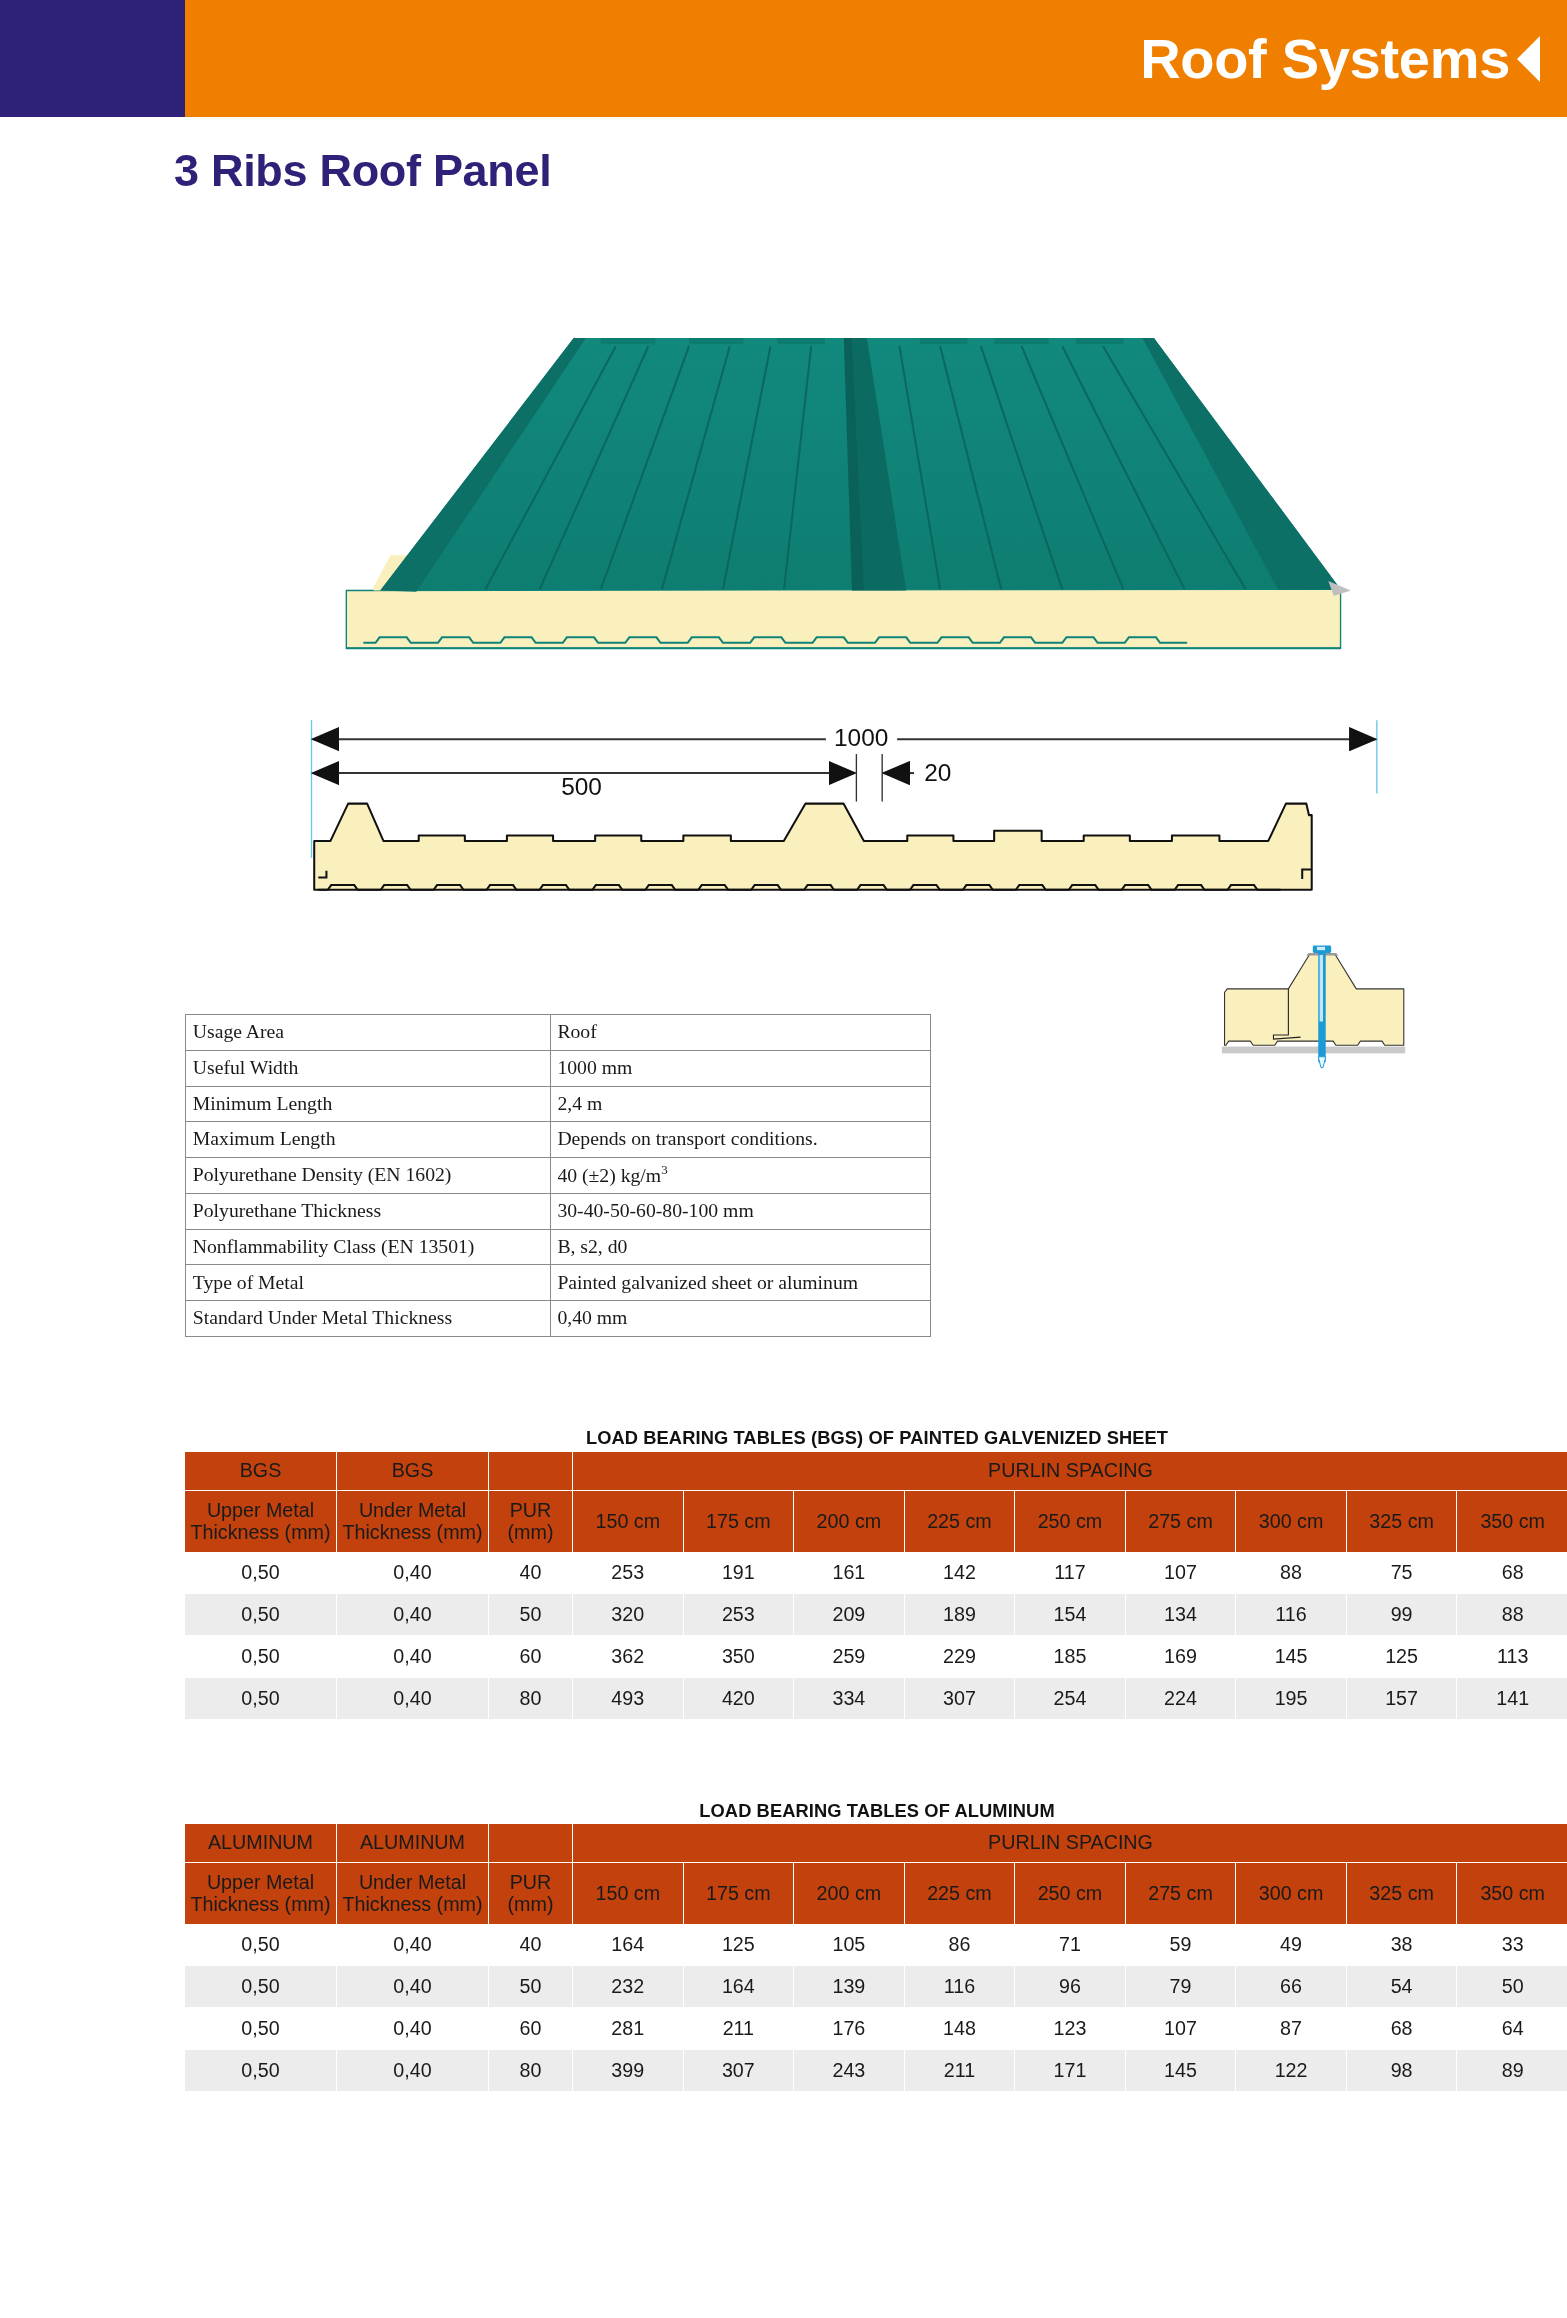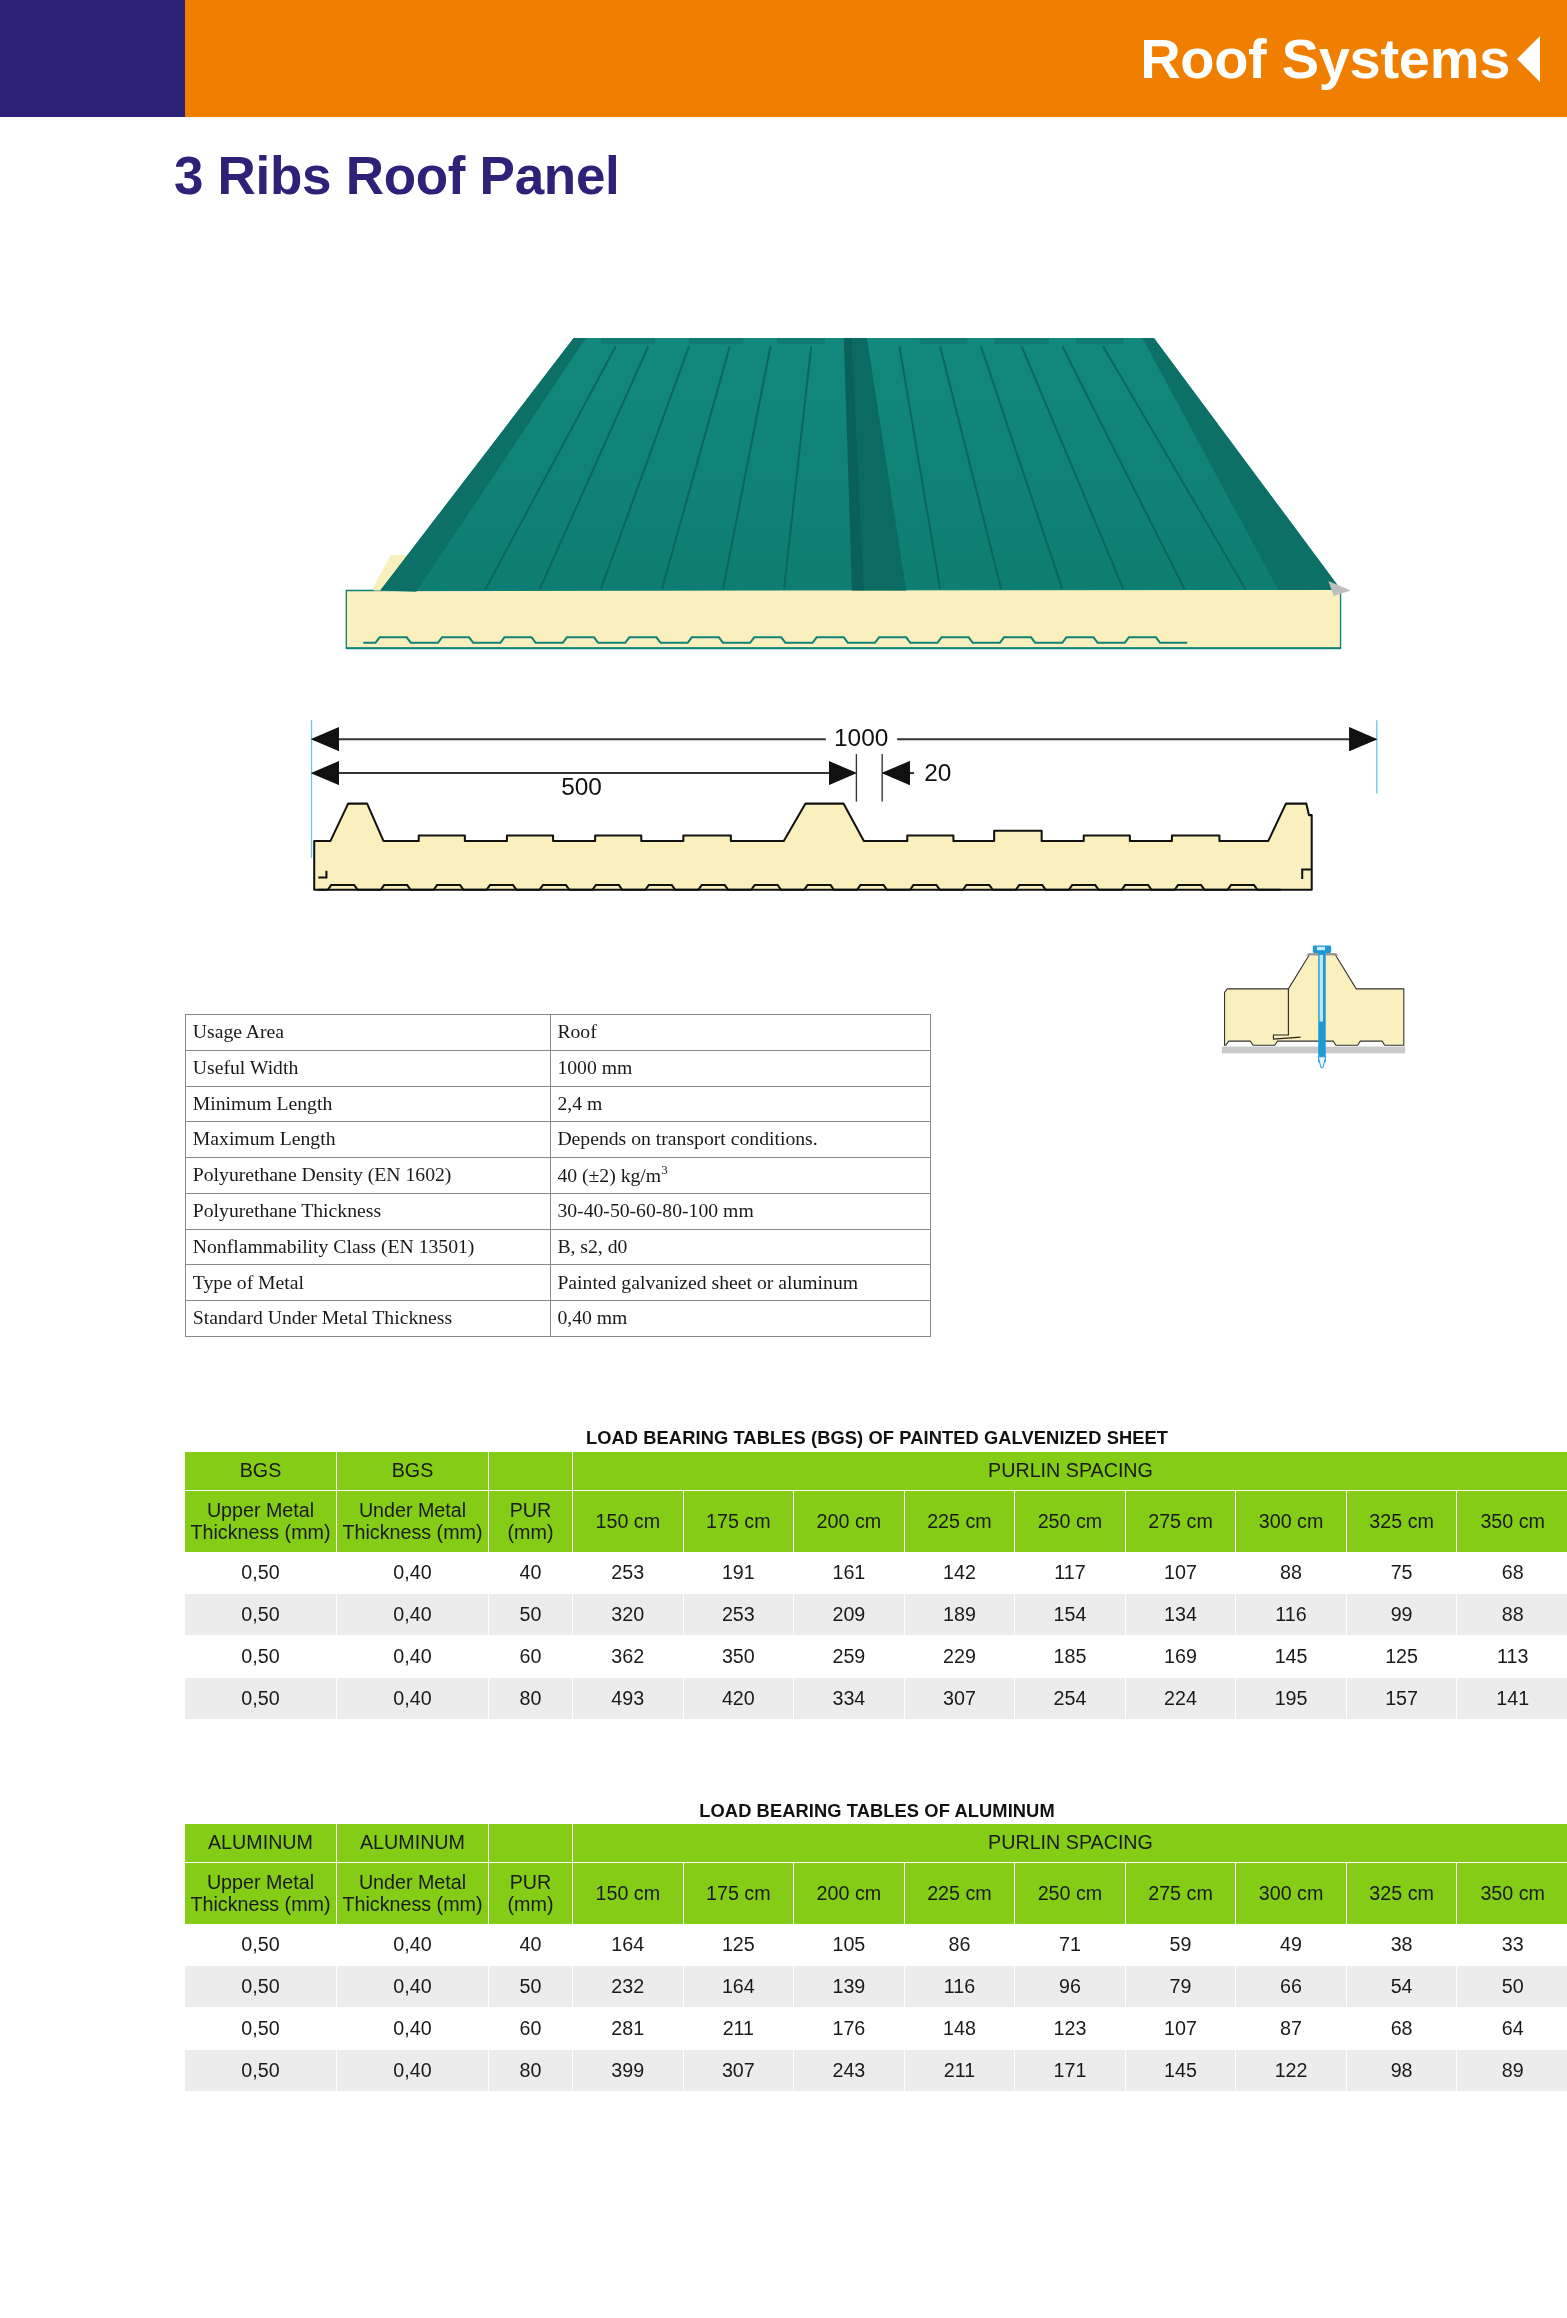--- a/index.html
+++ b/index.html
@@ -54,21 +54,21 @@
     width: 0; height: 0;
     border-top: 23px solid transparent;
     border-bottom: 23px solid transparent;
     border-right: 23px solid #ffffff;
   }
 
   
   .page-title {
     position: absolute;
     left: 174px; top: 145px;
-    font-size: 53px;
+    font-size: 45px;
     font-weight: bold;
     color: #2E2178;
     letter-spacing: -0.3px;
     white-space: nowrap;
   }
 
   
   .panel-3d {
     position: absolute;
     left: 309px; top: 319px;
@@ -131,21 +131,21 @@
   }
   .load-table th, .load-table td {
     text-align: center;
     vertical-align: middle;
     line-height: 1.08;
     font-weight: normal;
     border-right: 1.4px solid #ffffff;
     padding: 0;
   }
   .load-table th:last-child, .load-table td:last-child { border-right: 0; }
-  .load-table thead th { background: #84cc16; }
+  .load-table thead th { background: #c2410c; }
   .load-table .hrow1 th { height: 38px; }
   .load-table .hrow2 th { height: 61px; border-top: 1.4px solid #ffffff; }
   .load-table tbody td { height: 41px; }
   .load-table tbody tr.alt td { background: #ECECEC; }
   .load-table tbody tr.alt td { border-top: 1.4px solid #ffffff; border-bottom: 1.4px solid #ffffff; }
   .col-a { width: 151px; }
   .col-b { width: 151px; }
   .col-c { width: 83px; }
   .col-d { width: 113px; }
 

